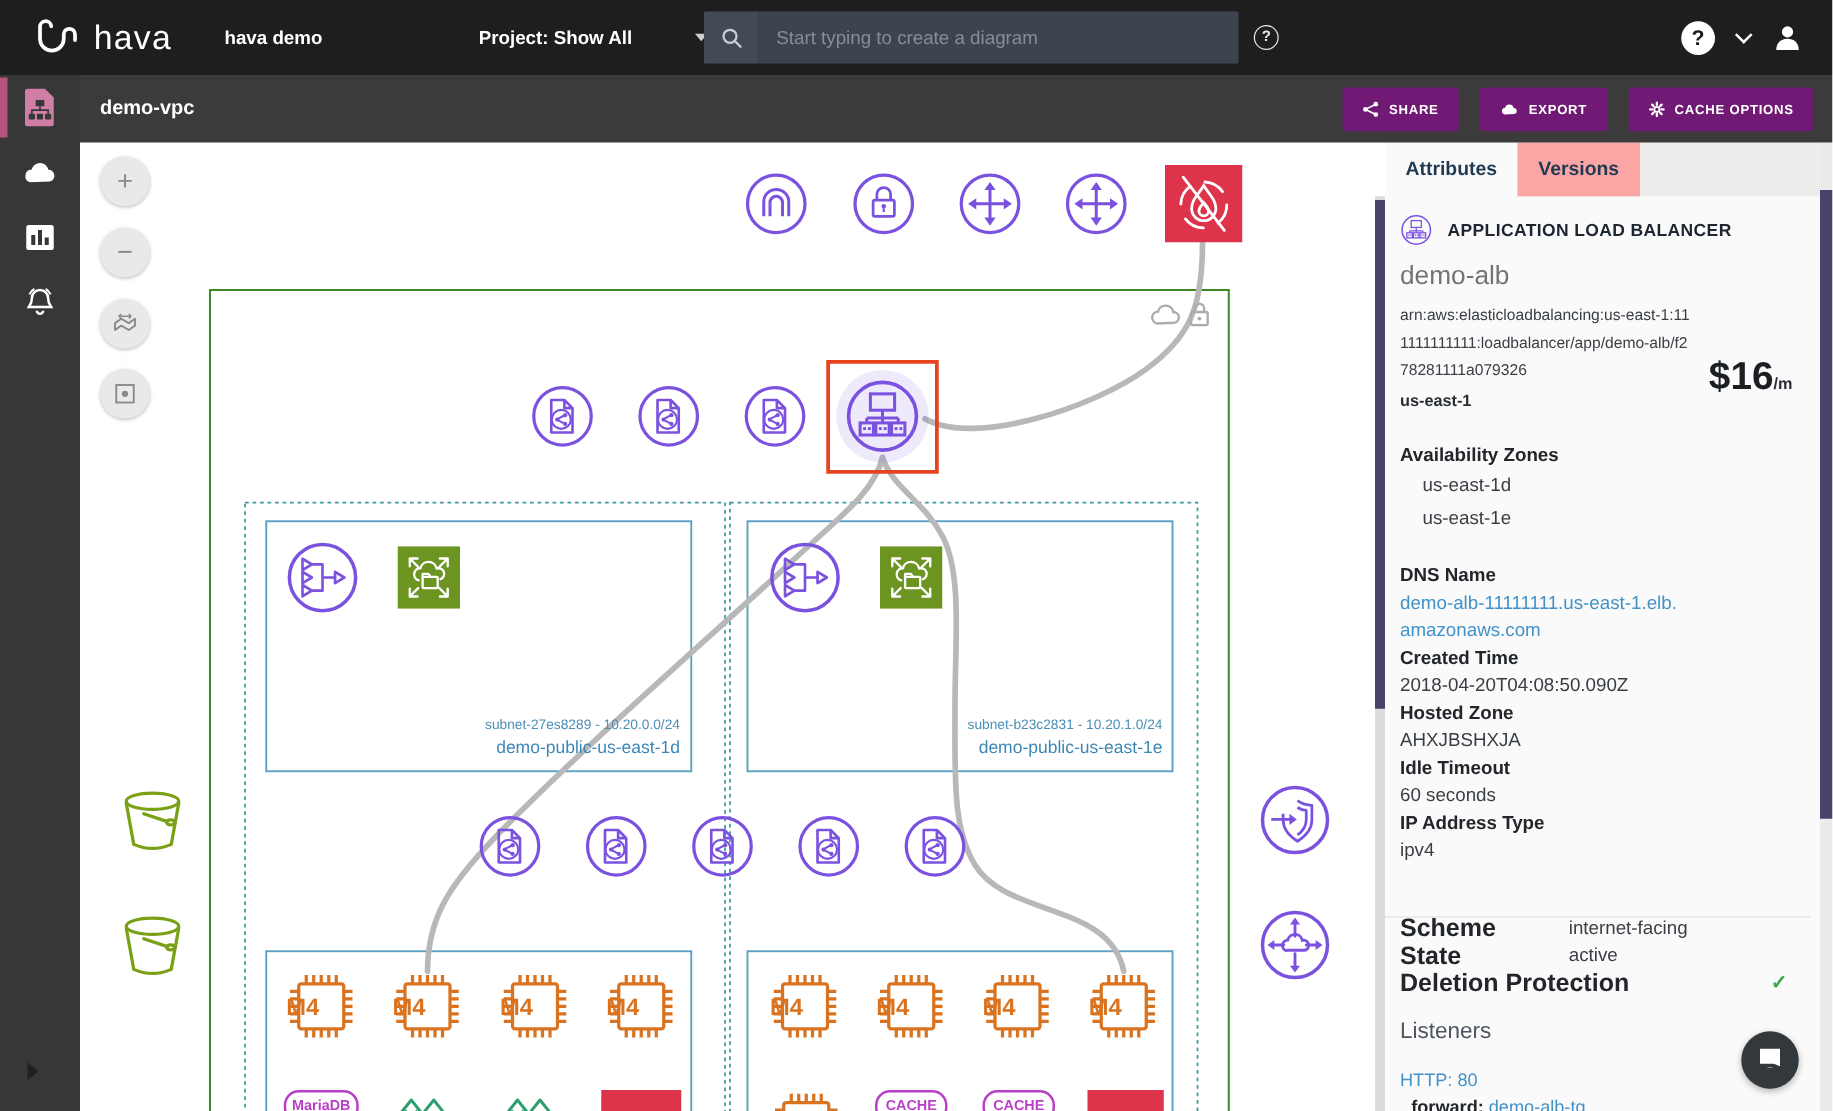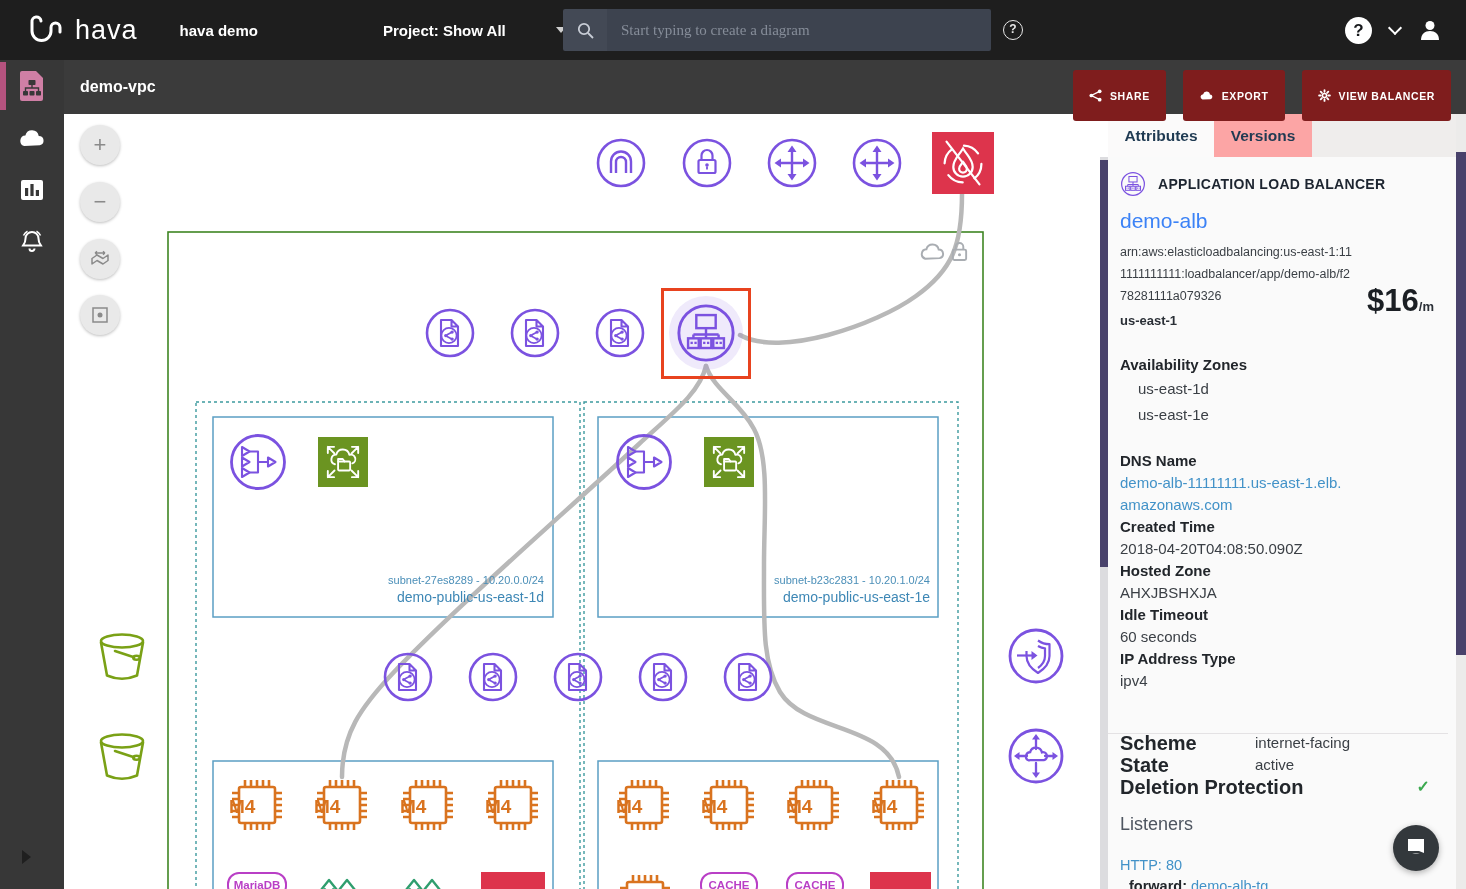--- a/index.html
+++ b/index.html
@@ -13,36 +13,36 @@
   .logo { display:flex; align-items:center; margin-left:28px; }
   .logo-text { color:#fff; font-size:27px; font-weight:300; letter-spacing:1px; margin-left:7px; }
   .workspace { color:#fff; font-size:15px; font-weight:700; margin-left:42px; }
   .project { color:#fff; font-size:15px; font-weight:600; margin-left:125px; display:flex; align-items:center; cursor:pointer; }
   .caret { width:0; height:0; border-left:5px solid transparent; border-right:5px solid transparent;
            border-top:6px solid #cfcfcf; margin-left:50px; }
   .search { position:absolute; left:563px; top:9px; width:428px; height:42px; display:flex;
             border-radius:2px; overflow:hidden; }
   .search-iconbox { width:44px; height:42px; background:#434955; display:flex; align-items:center; justify-content:center; }
   .search input { flex:1; background:#3d434f; border:none; outline:none; color:#cdd2da;
-                  font-size:15px; padding:0 14px; font-family:Liberation Serif, serif; }
+                  font-size:15px; padding:0 14px; font-family:Liberation Sans, sans-serif; }
   .search input::placeholder { color:#868d99; }
   .help-outline { position:absolute; left:1003px; top:20px; width:20px; height:20px; border:1.6px solid #e8e8e8;
                   border-radius:50%; color:#e8e8e8; font-size:12px; font-weight:700; text-align:center; line-height:17px; }
   .top-right { position:absolute; right:24px; top:0; height:60px; display:flex; align-items:center; gap:18px; }
   .help-filled { width:27px; height:27px; background:#fff; border-radius:50%; color:#17191c;
                  font-size:17px; font-weight:800; text-align:center; line-height:27px; }
   .chev { width:10px; height:10px; border-right:2px solid #fff; border-bottom:2px solid #fff;
           transform:rotate(45deg); margin-top:-4px; }
 
   
   .docbar { position:absolute; left:64px; top:60px; width:1402px; height:54px; background:#3b3b3b;
             display:flex; align-items:center; z-index:25; }
   .doc-title { color:#fff; font-size:16px; font-weight:700; margin-left:16px; }
   .doc-buttons { position:absolute; right:15px; top:10px; display:flex; gap:17px; }
-  .blue-btn { height:51px; background:#7f1d1d; border:none; border-radius:3px; color:#fff;
+  .blue-btn { height:35px; background:#701a75; border:none; border-radius:3px; color:#fff;
               font-size:10.5px; font-weight:700; letter-spacing:.6px; display:flex; align-items:center;
               gap:8px; padding:6px 16px; cursor:pointer; font-family:"Liberation Sans",sans-serif; }
 
   
   .sidebar { position:absolute; left:0; top:60px; width:64px; height:829px; background:#373737; z-index:26; }
   .side-item { position:relative; width:64px; height:52px; display:flex; align-items:center; justify-content:center; cursor:pointer; }
   .side-item.active::before { content:""; position:absolute; left:0; top:2px; width:6px; height:48px; background:#b5537f; }
   .side-expand { position:absolute; left:22px; top:790px; width:0; height:0; border-top:7px solid transparent;
                  border-bottom:7px solid transparent; border-left:9px solid #1f1f1f; cursor:pointer; }
 
@@ -69,21 +69,21 @@
   .right-scroll .thumb { position:absolute; left:0; top:38px; width:10px; height:503px; background:#49426b; }
   .panel { position:absolute; left:1108px; top:114px; width:348px; height:775px; background:#fafafa; z-index:15; }
   .tabs { position:absolute; left:0; top:0; width:348px; height:43px; background:#efedec; display:flex; }
   .tab { height:43px; display:flex; align-items:center; justify-content:center; font-size:15.5px; font-weight:600;
          color:#1f3a52; cursor:pointer; }
   .tab.attributes { width:106px; background:#fbfafa; }
   .tab.versions { width:98px; background:#fca5a5; }
   .panel-content { position:absolute; left:0; top:43px; width:348px; height:732px; padding:14px 14px 0 12px; overflow:hidden; }
   .type-row { display:flex; align-items:center; gap:12px; }
   .type-label { font-size:14px; font-weight:700; color:#1d2530; letter-spacing:.3px; }
-  .res-name { font-size:21px; color:#3b82f6; margin-top:12px; }
+  .res-name { font-size:21px; color:#737373; margin-top:12px; }
   .arn { width:232px; font-size:12.5px; color:#3a3f45; line-height:22px; word-break:break-all; margin-top:8px; }
   .region { font-size:13px; font-weight:700; color:#2a2f36; margin-top:3px; line-height:22px; }
   .price { position:absolute; right:22px; top:126px; color:#1b1f24; }
   .price .amt { font-size:31px; font-weight:600; }
   .price .unit { font-size:13px; font-weight:600; color:#2a2f36; }
   .fld-label { font-size:15px; font-weight:700; color:#22262b; line-height:22px; }
   .fld-value { font-size:15px; color:#3a3f45; line-height:22px; }
   .fld-link { font-size:15px; color:#4292c8; line-height:22px; cursor:pointer; }
   .az-vals .fld-value { padding-left:18px; line-height:26px; }
   .sec-gap { height:22px; }
@@ -283,21 +283,21 @@
         </svg>
         <span>EXPORT</span>
       </button>
       <button class="blue-btn">
         <svg width="13" height="13" viewBox="0 0 14 14">
           <circle cx="7" cy="7" r="2.2" fill="none" stroke="#fff" stroke-width="1.6"></circle>
           <g stroke="#fff" stroke-width="2" stroke-linecap="round">
             <path d="M7,1.2 V3 M7,11 V12.8 M1.2,7 H3 M11,7 H12.8 M2.9,2.9 L4.2,4.2 M9.8,9.8 L11.1,11.1 M11.1,2.9 L9.8,4.2 M4.2,9.8 L2.9,11.1"></path>
           </g>
         </svg>
-        <span>VIEW BALANCER</span>
+        <span>CACHE OPTIONS</span>
       </button>
     </div>
   </div>
 
   <nav class="sidebar">
     <div class="side-item active">
       <svg width="28" height="32" viewBox="0 0 28 32">
         <path d="M4,1 h14 l7,7 v21 a2,2 0 0 1 -2,2 H4 a2,2 0 0 1 -2,-2 V3 a2,2 0 0 1 2,-2 z" fill="#cf7fa5"></path>
         <g fill="#373737">
           <rect x="10.5" y="10" width="7" height="5" rx="0.8"></rect>

